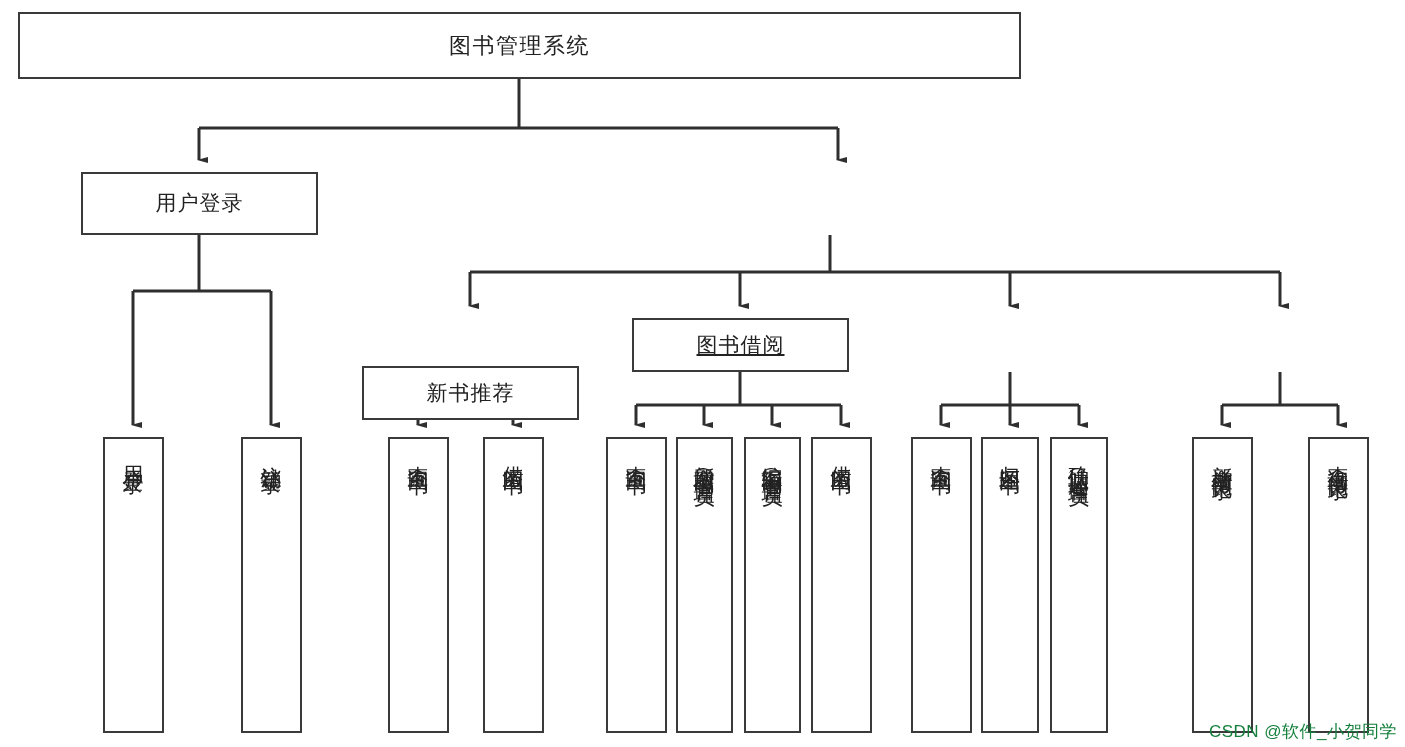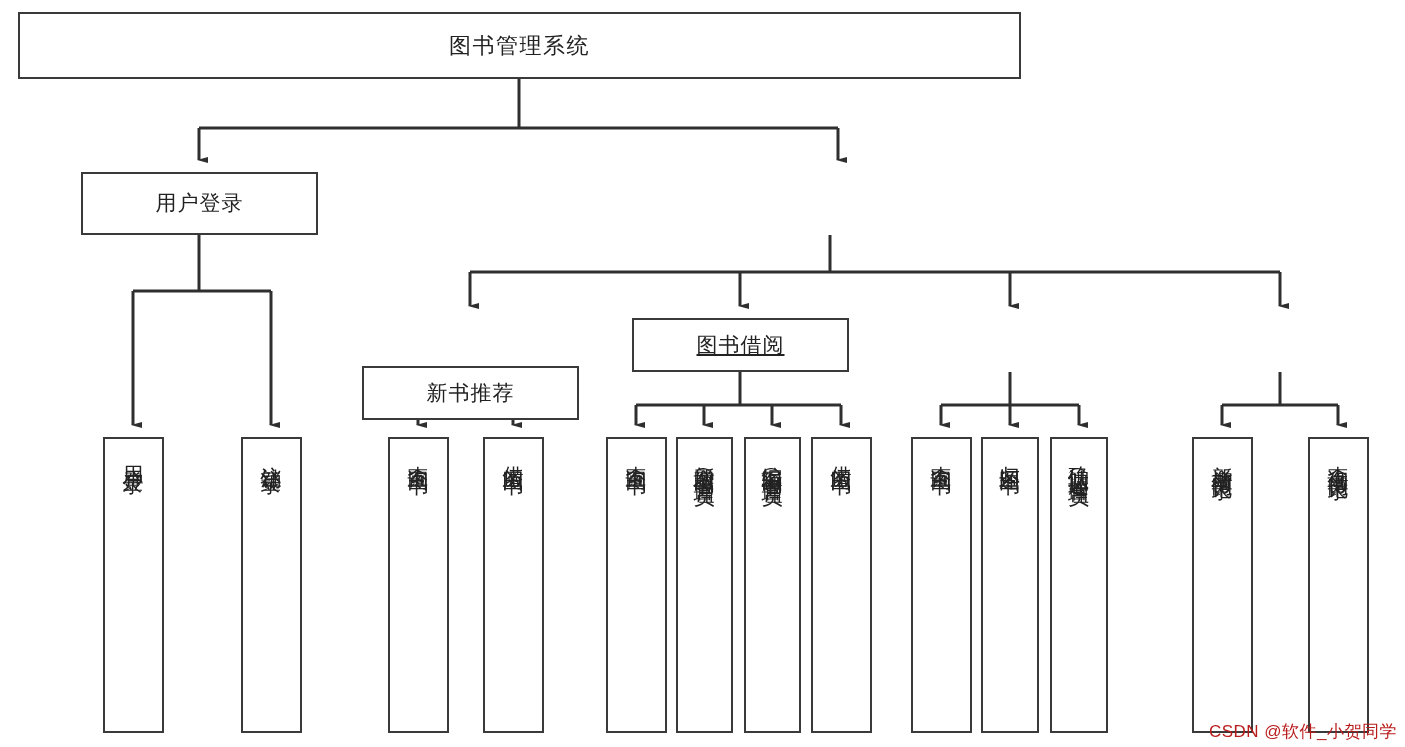--- a/index.html
+++ b/index.html
@@ -62,21 +62,21 @@
     text-orientation: upright;
     font-size: 21px;
     letter-spacing: 3px;
     line-height: 1;
   }
   .watermark {
     position: absolute;
     right: 8px;
     bottom: 4px;
     font-size: 17px;
-    color: #b91c1c;
+    color: #15803d;
     letter-spacing: 0.5px;
     z-index: 5;
     white-space: nowrap;
     font-family: "Liberation Sans", "DejaVu Sans", sans-serif;
   }
 </style>
 </head>
 <body>
 
 <div id="canvas">

